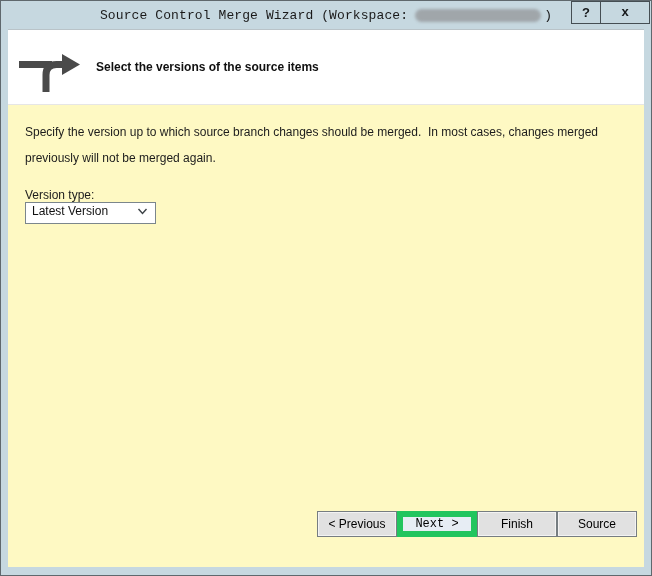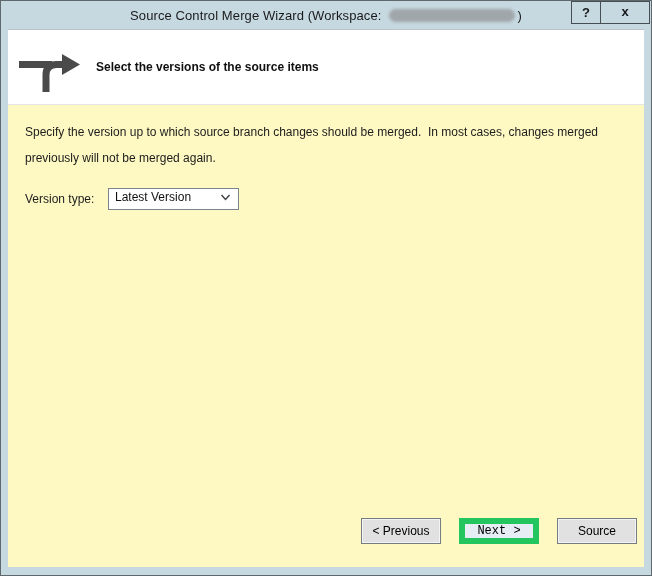--- a/index.html
+++ b/index.html
@@ -11,21 +11,21 @@
   .window {
     position:relative;
     width:652px; height:576px;
     background:#c6d8e0;
     border:1px solid #5f686d;
     overflow:hidden;
   }
   
   .titlebar {
     position:absolute; left:0; top:0; width:100%; height:28px;
-    display:flex; align-items:center; justify-content:center;
+    display:flex; align-items:center; justify-content:center;font-family:Liberation Mono, monospace;
   }
   .title {
     display:flex; align-items:center;
     font-size:13px; color:#1a1a1a; letter-spacing:.1px;
   }
   .redacted {
     display:inline-block;
     width:126px; height:13px; margin:0 3px 0 7px;
     background:#a0a6aa; border-radius:7px;
     filter:blur(1.6px);
@@ -59,36 +59,36 @@
     font-size:12px; font-weight:bold; color:#101010;
   }
   .desc {
     margin:14px 17px 0 17px;
     width:598px;
     font-size:12px; line-height:26px; color:#1c1c1c;
     white-space:pre-wrap;
   }
   .version-row {
     margin:17px 0 0 17px;
-    display:flex; align-items:center;
+    display:flex; align-items:flex-start;flex-direction:column;
   }
   .version-label { font-size:12px; color:#1c1c1c; width:83px; }
   .combobox {
     width:131px; height:22px;
     background:#ffffff;
     border:1px solid #7b868c;
     display:flex; align-items:center; justify-content:space-between;
     padding:0 7px 4px 6px;
     font-size:12px; color:#111;
     cursor:default;
   }
   
   .footer {
-    position:absolute; right:7px; bottom:23px;
-    display:flex; gap:18px;padding-left:44px;
+    position:absolute; right:7px; bottom:30px;
+    display:flex; padding-left:44px;
   }
   .btn {
     min-width:80px; height:26px;
     background:#e1e1e1;
     border:1px solid #767d81;
     box-shadow:inset 0 0 0 1px #f3f3f3;
     font-family:"Liberation Sans", sans-serif;
     font-size:12px; color:#000;
     cursor:default;
   }
@@ -139,17 +139,18 @@
           <svg width="11" height="7" viewBox="0 0 11 7">
             <polyline points="1.5,1 5.5,5.5 9.5,1" stroke="#3c4246" stroke-width="1.4" fill="none"></polyline>
           </svg>
         </span>
       </div>
     </div>
 
     <div class="footer">
       <button class="btn">&lt; Previous</button>
       <button class="btn default">Next &gt;</button>
+      <button class="btn">Finish</button>
       <button class="btn">Source</button>
     </div>
 
   </div>
 </div>
 
 </body></html>

